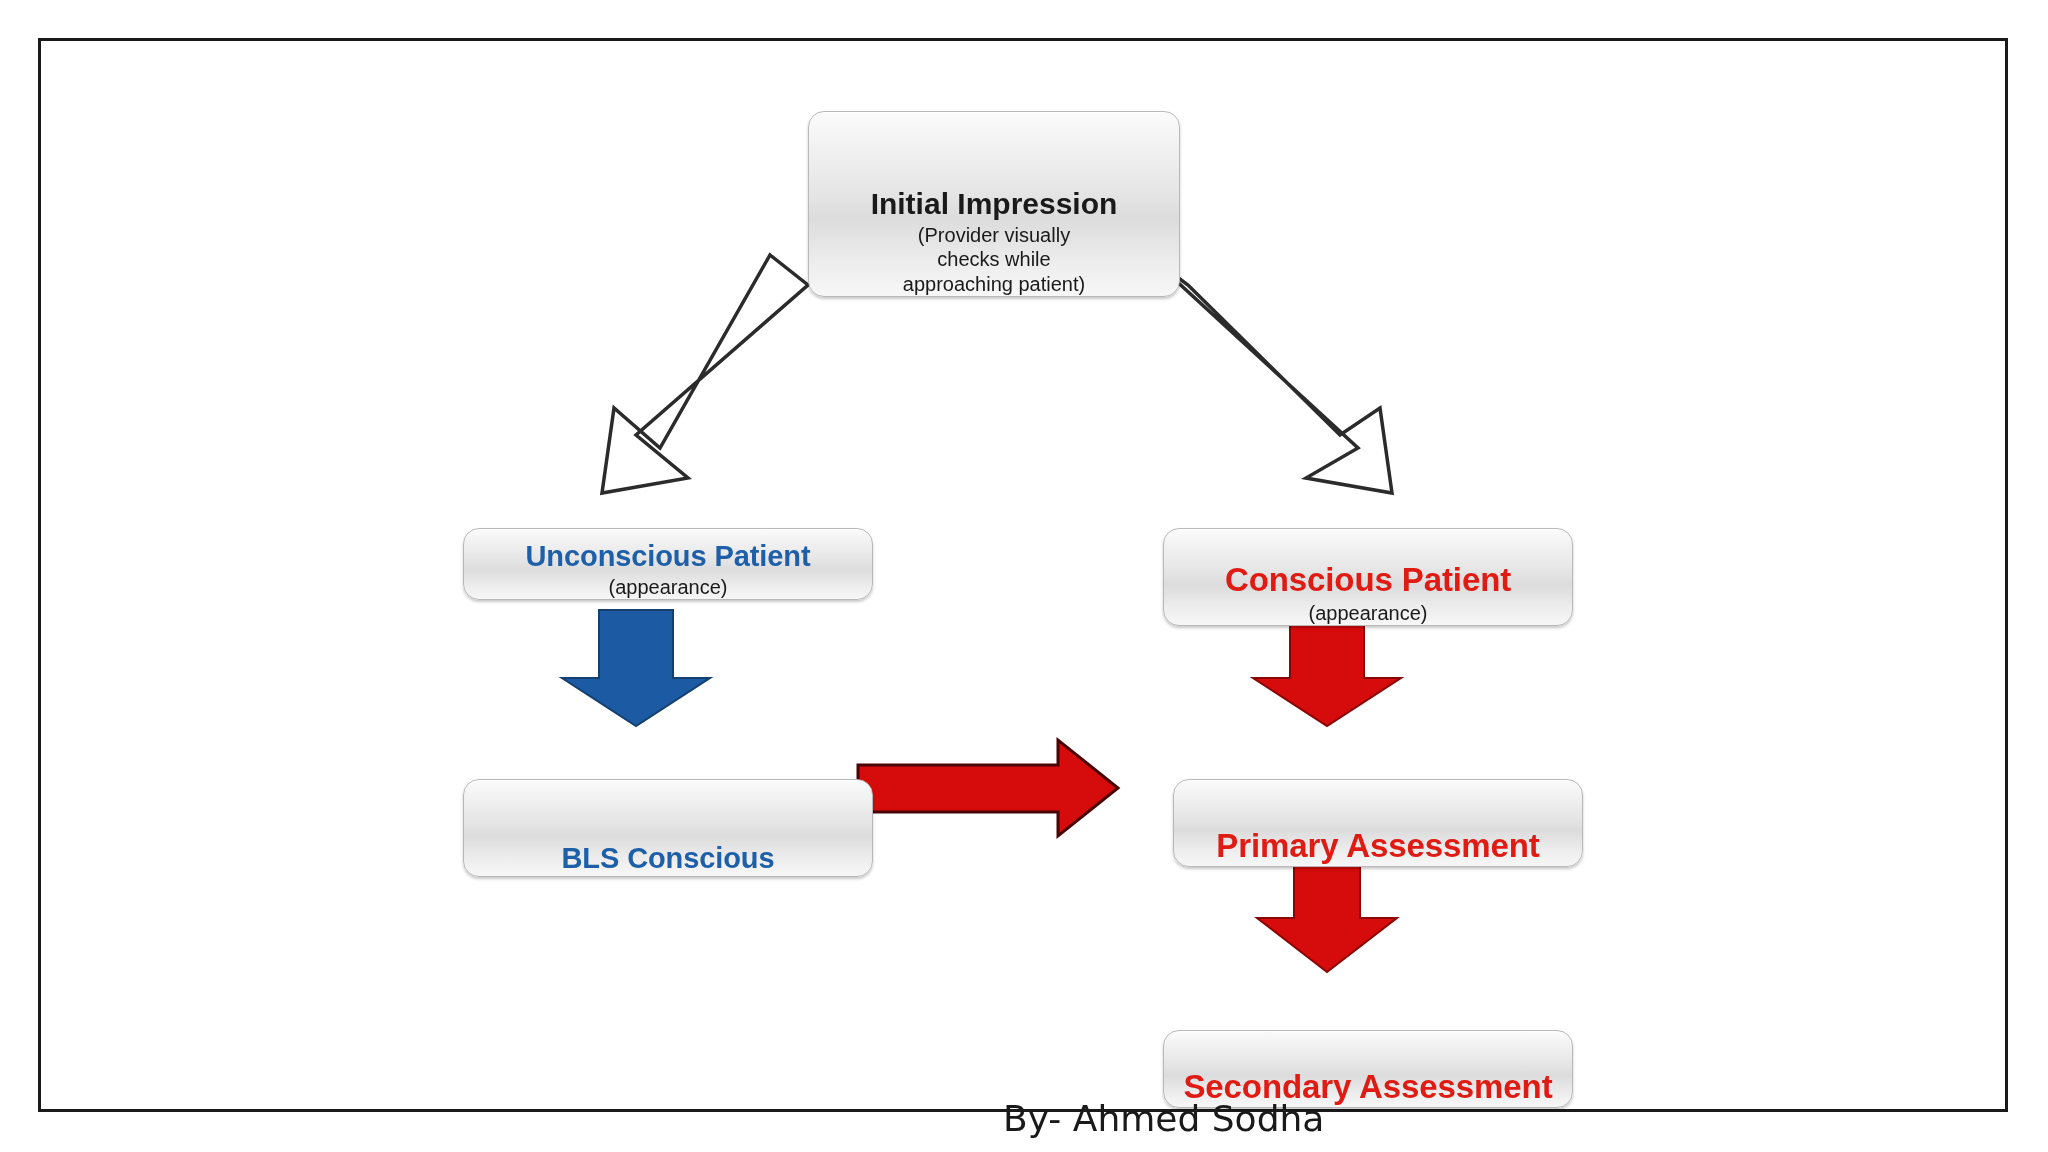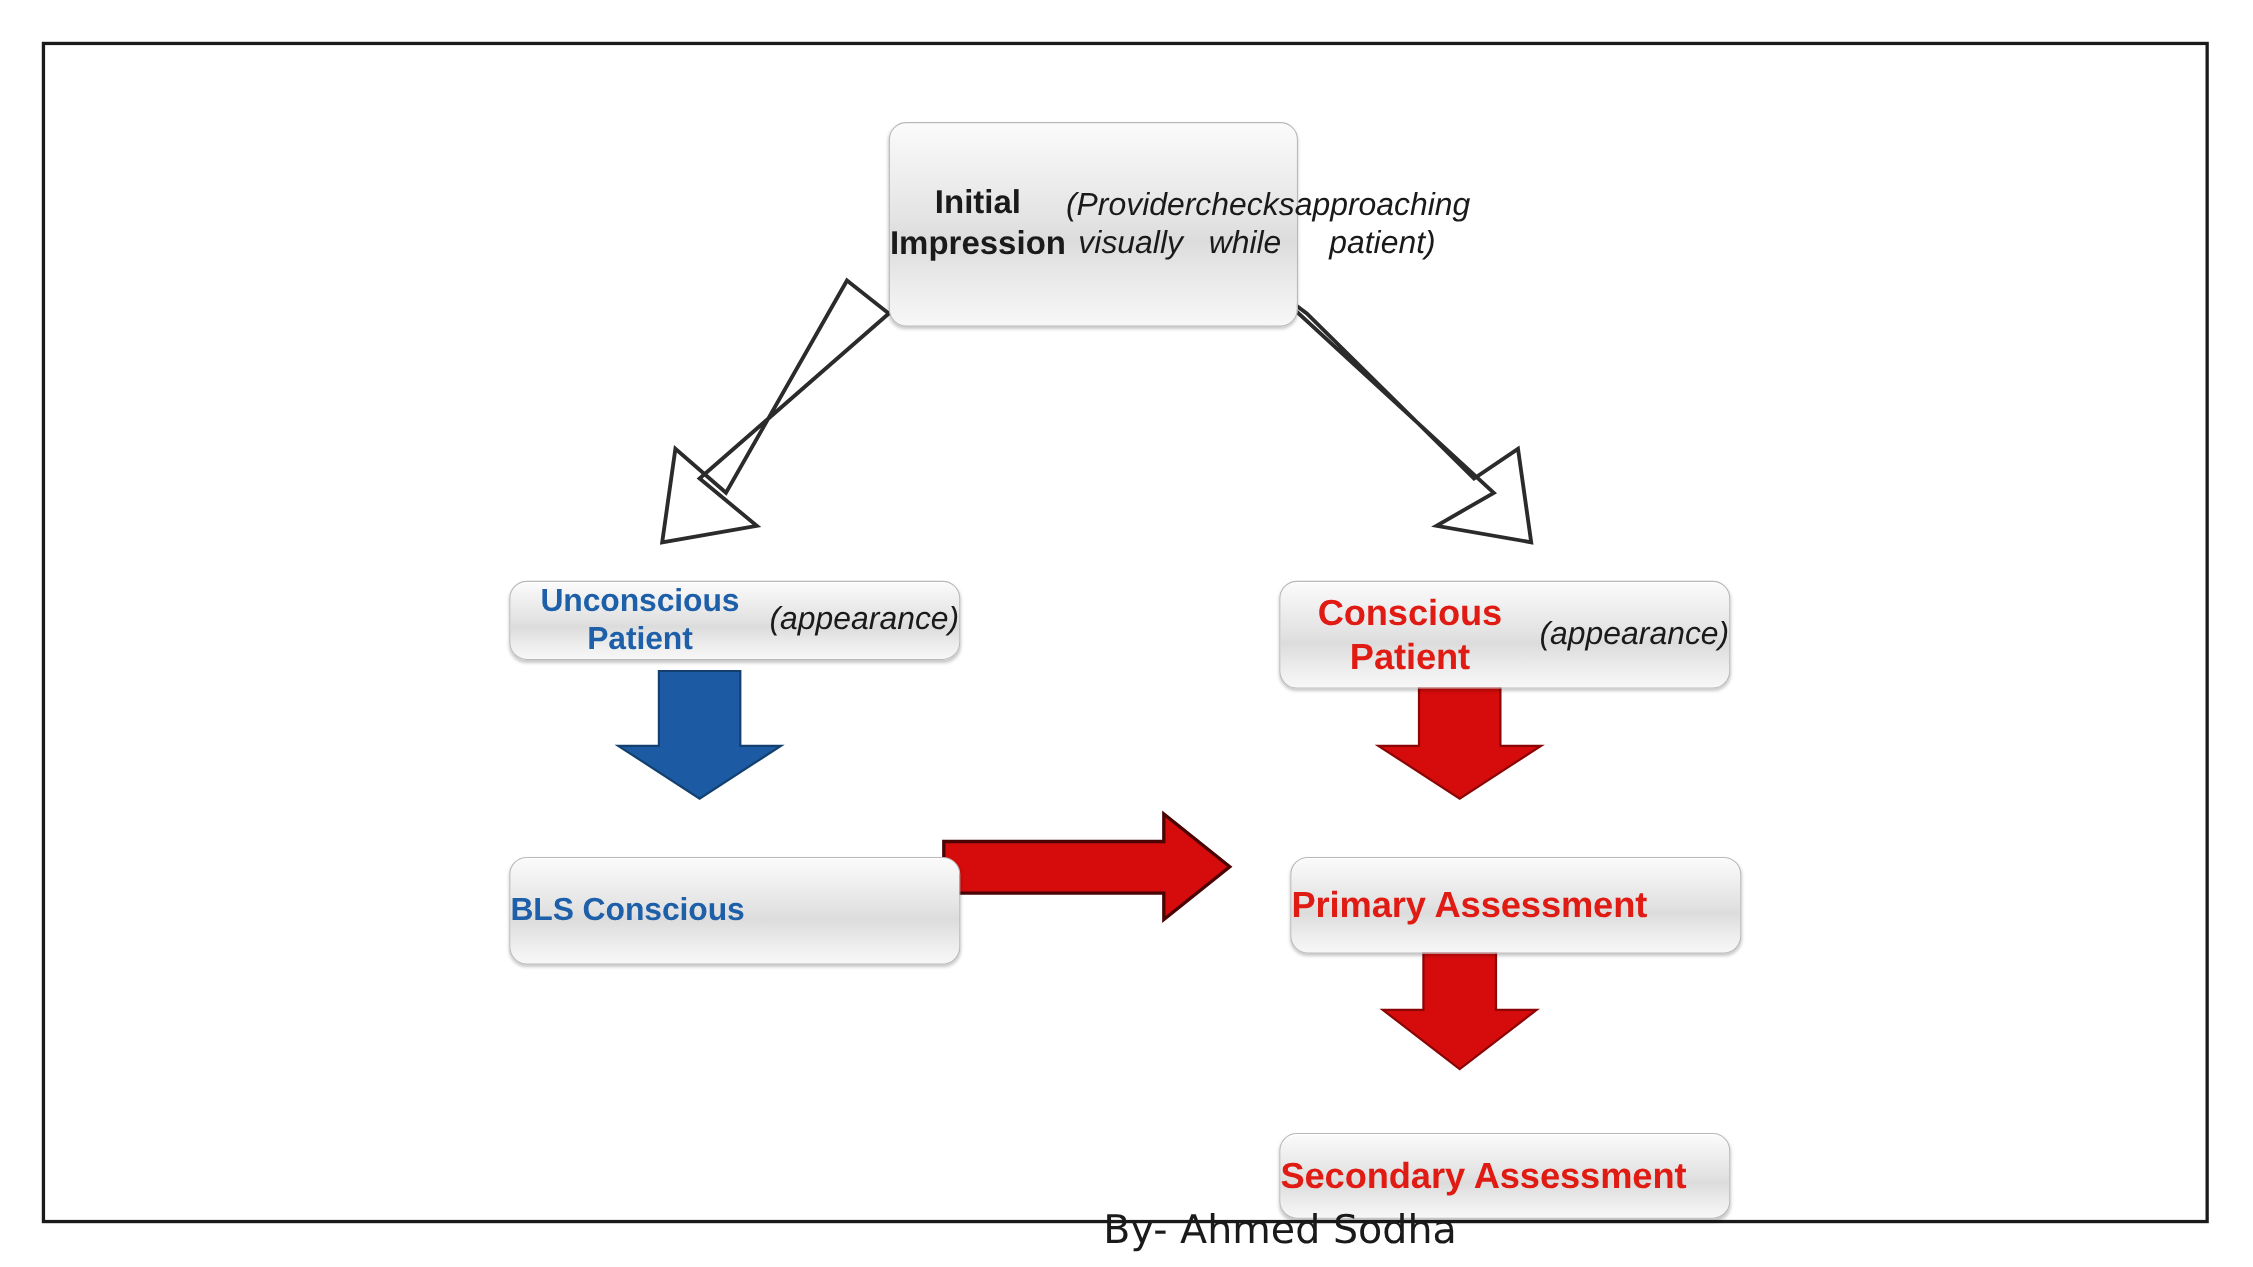--- a/index.html
+++ b/index.html
@@ -41,37 +41,36 @@
     border: 1px solid #b9b9b9;
     background: linear-gradient(to bottom,
                 #fbfbfb 0%,
                 #f2f2f2 18%,
                 #e3e3e3 48%,
                 #dcdcdc 58%,
                 #ededed 82%,
                 #f7f7f7 100%);
     box-shadow: 0 2px 3px rgba(0,0,0,0.22), inset 0 1px 0 rgba(255,255,255,0.9);
     display: flex;
-    flex-direction: row;
+    flex-direction: column;
     align-items: center;
-    justify-content: flex-start;
+    justify-content: flex-end;
     text-align: center;
     line-height: 1.22;
   }
 
   .line-bold-dark {
     font-weight: bold;
     color: #1a1a1a;
     font-size: 30px;
   }
   .line-plain {
     font-weight: normal;
     color: #1a1a1a;
-    font-size: 29px;
-    font-style: italic;
+    font-size: 20px;
   }
   .line-blue {
     font-weight: bold;
     color: #1d5fa8;
     font-size: 29px;
     letter-spacing: -0.1px;
   }
   .line-red {
     font-weight: bold;
     color: #e01b13;

